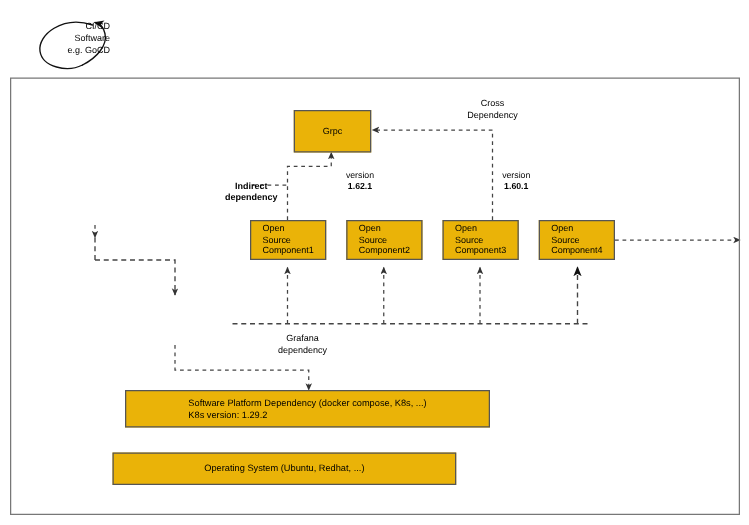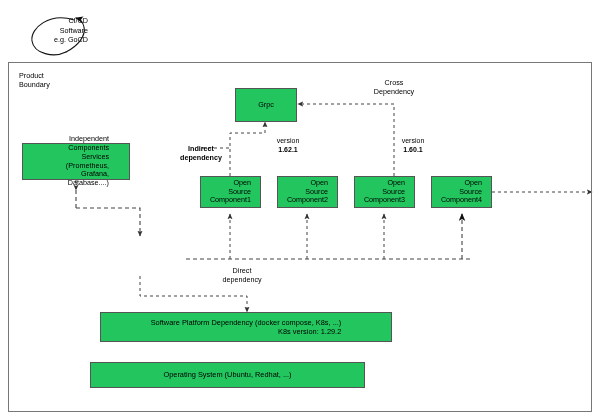--- a/index.html
+++ b/index.html
@@ -10,23 +10,23 @@
     position:relative;
     overflow:hidden;
     color:#000;
   }
   #stage{position:absolute;left:0;top:0;width:599px;height:420px;}
   svg.layer{position:absolute;left:0;top:0;width:599px;height:420px;pointer-events:none;}
   .node{
     position:absolute;
     box-sizing:border-box;
     border:1px solid #555;
-    background:#22c55e;
+    background:#eab308;
     display:flex;align-items:center;justify-content:center;
-    text-align:right;
+    text-align:left;
     line-height:1.22;
     font-size:7.2px;
     padding:1px 20px;
   }
   .boundary{
     position:absolute;
     box-sizing:border-box;
     border:1px solid #777;
     background:transparent;
   }
@@ -97,33 +97,27 @@
       <path d="M486,192 L592,192" fill="none" stroke="#444" stroke-width="1" stroke-dasharray="3,3" marker-end="url(#ah)"></path>
     </g>
 
     <g>
       <path d="M140,276 L140,296 L247,296 L247,312" fill="none" stroke="#444" stroke-width="1" stroke-dasharray="3,3" marker-end="url(#ah)"></path>
     </g>
   </svg>
 
   <div class="boundary" style="left:8px;top:62px;width:584px;height:350px;"></div>
 
-  <div class="lbl left" style="left: 19px; top: 71px; width: 90px; white-space: pre-line;">Product
-Boundary</div>
 
   <div class="cloudtxt" style="left: 26px; top: 16px; width: 62px; white-space: pre-line;">CI/CD
 Software
 e.g. GoCD</div>
 
   <div class="node" style="left: 235px; top: 88px; width: 62px; height: 34px; white-space: pre-line;">Grpc</div>
 
-  <div class="node" style="left: 22px; top: 143px; width: 108px; height: 37px; white-space: pre-line;">Independent Components
-Services
-(Prometheus, Grafana,
-Database....)</div>
 
   <div class="node" style="left: 200px; top: 176px; width: 61px; height: 32px; white-space: pre-line;">Open Source
 Component1</div>
 
   <div class="node" style="left: 277px; top: 176px; width: 61px; height: 32px; white-space: pre-line;">Open Source
 Component2</div>
 
   <div class="node" style="left: 354px; top: 176px; width: 61px; height: 32px; white-space: pre-line;">Open Source
 Component3</div>
 
@@ -135,21 +129,21 @@
 K8s version:    1.29.2</div>
 
   <div class="node wide" style="left: 90px; top: 362px; width: 275px; height: 26px; white-space: pre-line;">Operating System (Ubuntu, Redhat, ...)</div>
 
   <div class="lbl" style="left: 358px; top: 78px; width: 72px; white-space: pre-line;">Cross
 Dependency</div>
 
   <div class="lbl" style="left: 168px; top: 144px; width: 66px; white-space: pre-line; font-weight: bold;">Indirect
 dependency</div>
 
-  <div class="lbl" style="left: 209px; top: 266px; width: 66px; white-space: pre-line;">Direct
+  <div class="lbl" style="left: 209px; top: 266px; width: 66px; white-space: pre-line;">Grafana
 dependency</div>
 
   <div class="ver" style="left:266px;top:127px;width:44px;">
     <span>version</span>
     <b>1.62.1</b>
   </div>
 
   <div class="ver" style="left:391px;top:127px;width:44px;">
     <span>version</span>
     <b>1.60.1</b>

